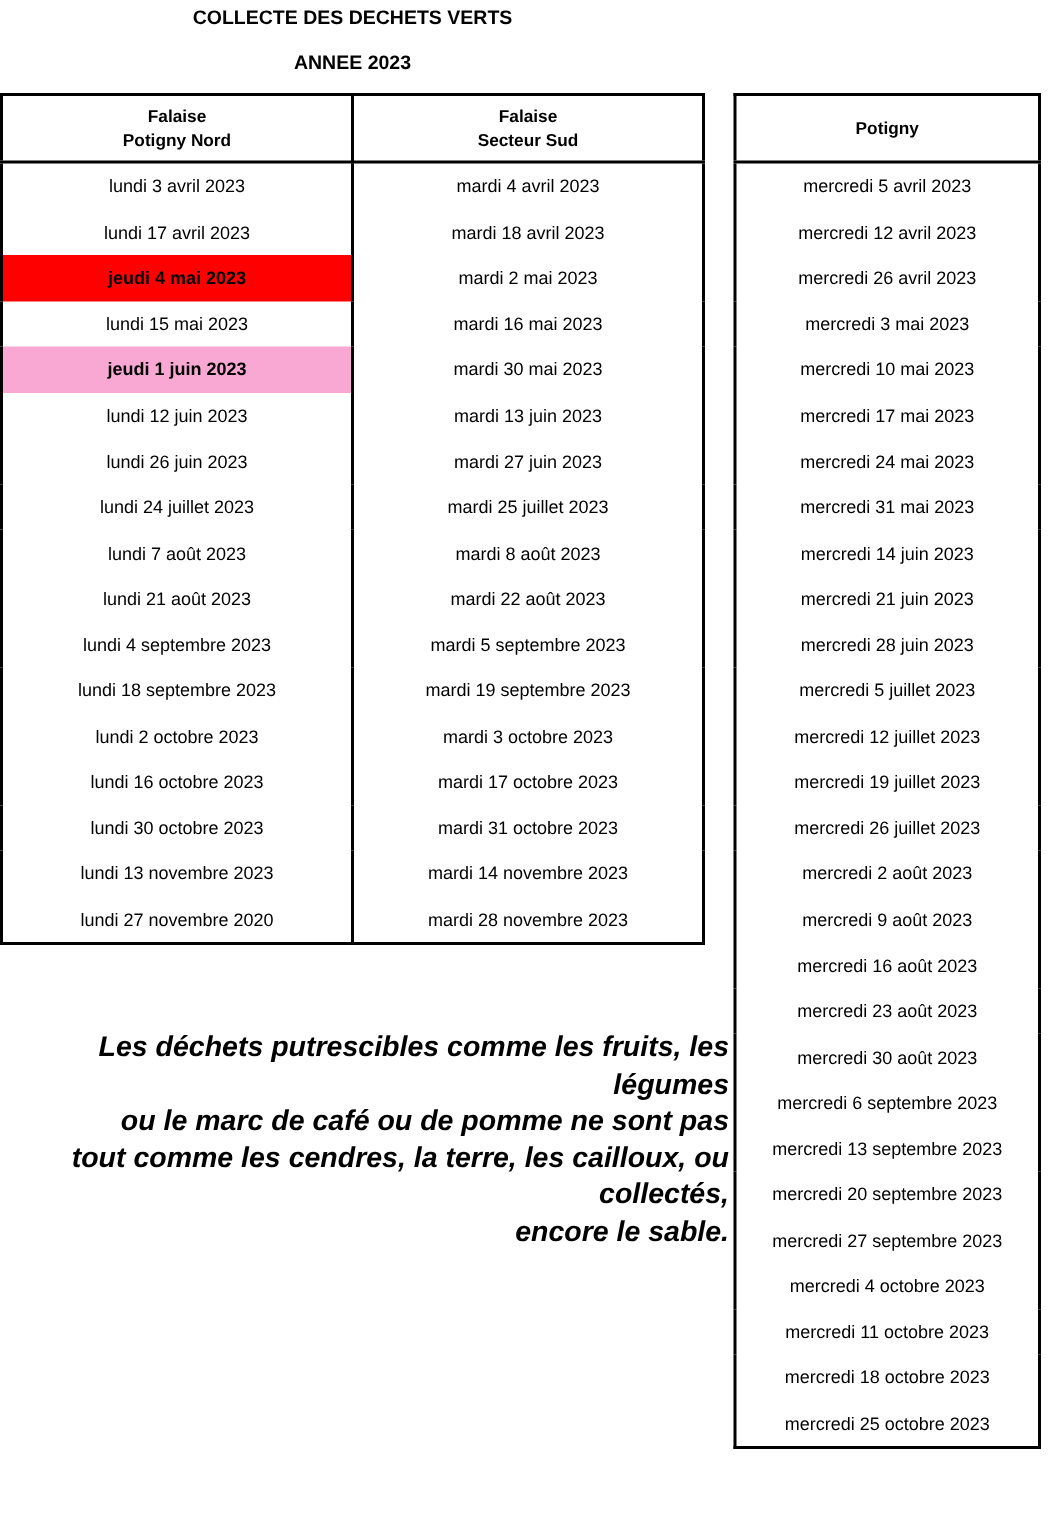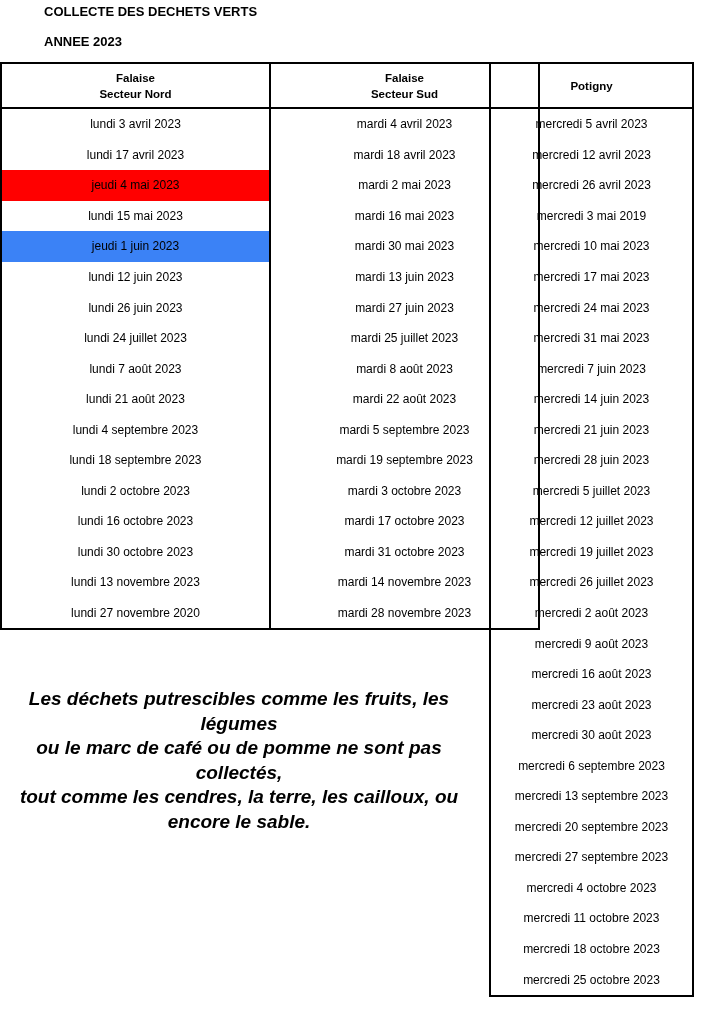--- a/index.html
+++ b/index.html
@@ -1,44 +1,44 @@
 <!DOCTYPE html>
 <html><head>
 <meta charset="utf-8">
 <style>
   html, body { margin: 0; padding: 0; background: #ffffff; }
   body { width: 704px; height: 1024px; position: relative; overflow: hidden;
          font-family: "Liberation Sans", sans-serif; color: #000; }
-  .title { position: absolute; left: 0; width: 470px; 
-           font-weight: bold; font-size: 13px; padding-left: 44px; }
+  .title { position: absolute; left: 0; width: 470px; text-align: center;
+           font-weight: bold; font-size: 13px; }
   #t1 { top: 4px; }
   #t2 { top: 34px; }
   table { position: absolute; border-collapse: collapse; table-layout: fixed; }
-  #left-table { left: 0; top: 62px; width: 540px; border: 2px solid #000; }
+  #left-table { left: 0; top: 62px; width: 470px; border: 2px solid #000; }
   #right-table { left: 489px; top: 62px; width: 205px; border: 2px solid #000; }
   th { height: 43px; font-size: 11.5px; font-weight: bold; text-align: center;
        border-bottom: 2px solid #000; line-height: 16px; padding: 0; }
   td { height: 30.55px; font-size: 12px; text-align: center; padding: 0; }
   #left-table th:first-child, #left-table td:first-child { border-right: 2px solid #000; }
-  td.hl { background: #ff0000; font-weight: normal; margin-top: 32px; }
-  #note { position: absolute; left: 4px; top: 687px; width: 470px; text-align: center;
+  td.hl { background: #ff0000; font-weight: bold; margin-top: 32px; }
+  #note { position: absolute; left: 16px; top: 687px; width: 470px; text-align: right;
           font-size: 19px; font-weight: bold; font-style: italic; line-height: 24.5px; }
 </style>
 </head>
 <body>
 
 <div class="title" id="t1">COLLECTE DES DECHETS VERTS</div>
 <div class="title" id="t2">ANNEE 2023</div>
 
 <table id="left-table">
   <thead>
     <tr>
       <th>
         <div>Falaise</div>
-        <div>Secteur Nord</div>
+        <div>Potigny Nord</div>
       </th>
       <th>
         <div>Falaise</div>
         <div>Secteur Sud</div>
       </th>
     </tr>
   </thead>
   <tbody id="left-body">
       <tr>
         <td>lundi 3 avril 2023</td>
@@ -50,21 +50,21 @@
       </tr>
       <tr>
         <td class="hl" style="background: rgb(255, 0, 0);">jeudi 4 mai 2023</td>
         <td>mardi 2 mai 2023</td>
       </tr>
       <tr>
         <td>lundi 15 mai 2023</td>
         <td>mardi 16 mai 2023</td>
       </tr>
       <tr>
-        <td class="hl" style="background: #3b82f6;">jeudi 1 juin 2023</td>
+        <td class="hl" style="background: #f9a8d4;">jeudi 1 juin 2023</td>
         <td>mardi 30 mai 2023</td>
       </tr>
       <tr>
         <td>lundi 12 juin 2023</td>
         <td>mardi 13 juin 2023</td>
       </tr>
       <tr>
         <td>lundi 26 juin 2023</td>
         <td>mardi 27 juin 2023</td>
       </tr>
@@ -121,36 +121,33 @@
       <tr>
         <td>mercredi 5 avril 2023</td>
       </tr>
       <tr>
         <td>mercredi 12 avril 2023</td>
       </tr>
       <tr>
         <td>mercredi 26 avril 2023</td>
       </tr>
       <tr>
-        <td>mercredi 3 mai 2019</td>
+        <td>mercredi 3 mai 2023</td>
       </tr>
       <tr>
         <td>mercredi 10 mai 2023</td>
       </tr>
       <tr>
         <td>mercredi 17 mai 2023</td>
       </tr>
       <tr>
         <td>mercredi 24 mai 2023</td>
       </tr>
       <tr>
         <td>mercredi 31 mai 2023</td>
-      </tr>
-      <tr>
-        <td>mercredi 7 juin 2023</td>
       </tr>
       <tr>
         <td>mercredi 14 juin 2023</td>
       </tr>
       <tr>
         <td>mercredi 21 juin 2023</td>
       </tr>
       <tr>
         <td>mercredi 28 juin 2023</td>
       </tr>
@@ -205,16 +202,16 @@
       <tr>
         <td>mercredi 25 octobre 2023</td>
       </tr>
     </tbody>
 </table>
 
 <div id="note">
     <div>Les déchets putrescibles comme les fruits, les</div>
     <div>légumes</div>
     <div>ou le marc de café ou de pomme ne sont pas</div>
+    <div>tout comme les cendres, la terre, les cailloux, ou</div>
     <div>collectés,</div>
-    <div>tout comme les cendres, la terre, les cailloux, ou</div>
     <div>encore le sable.</div>
   </div>
 
 </body></html>

